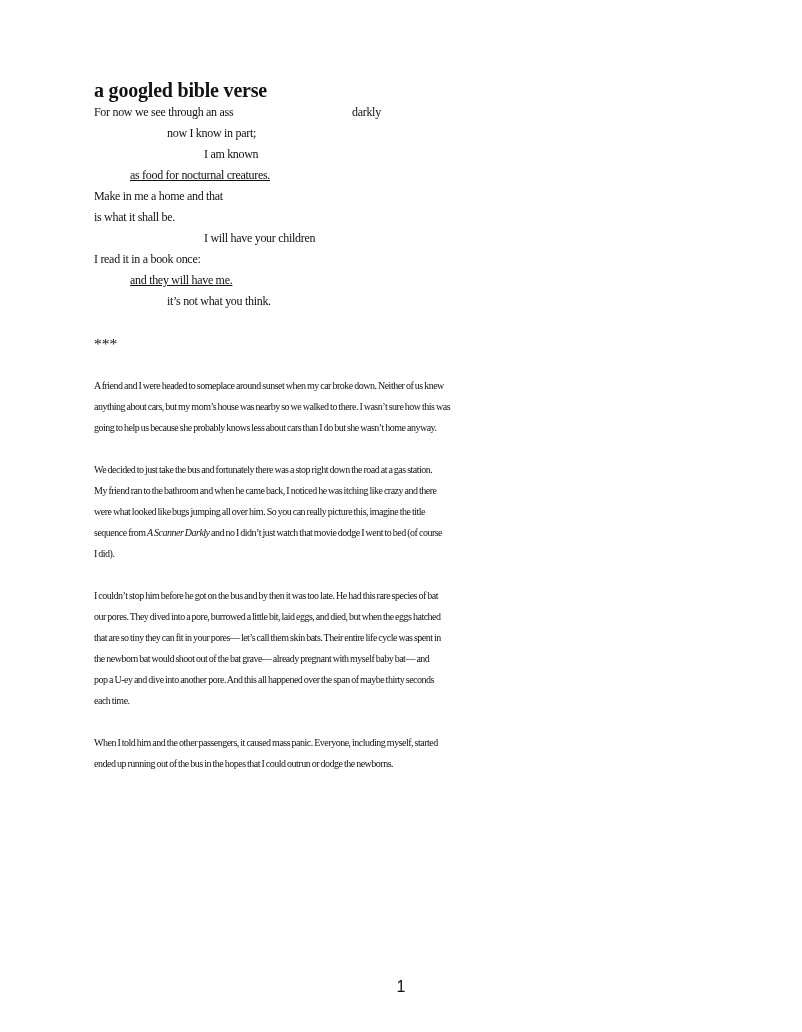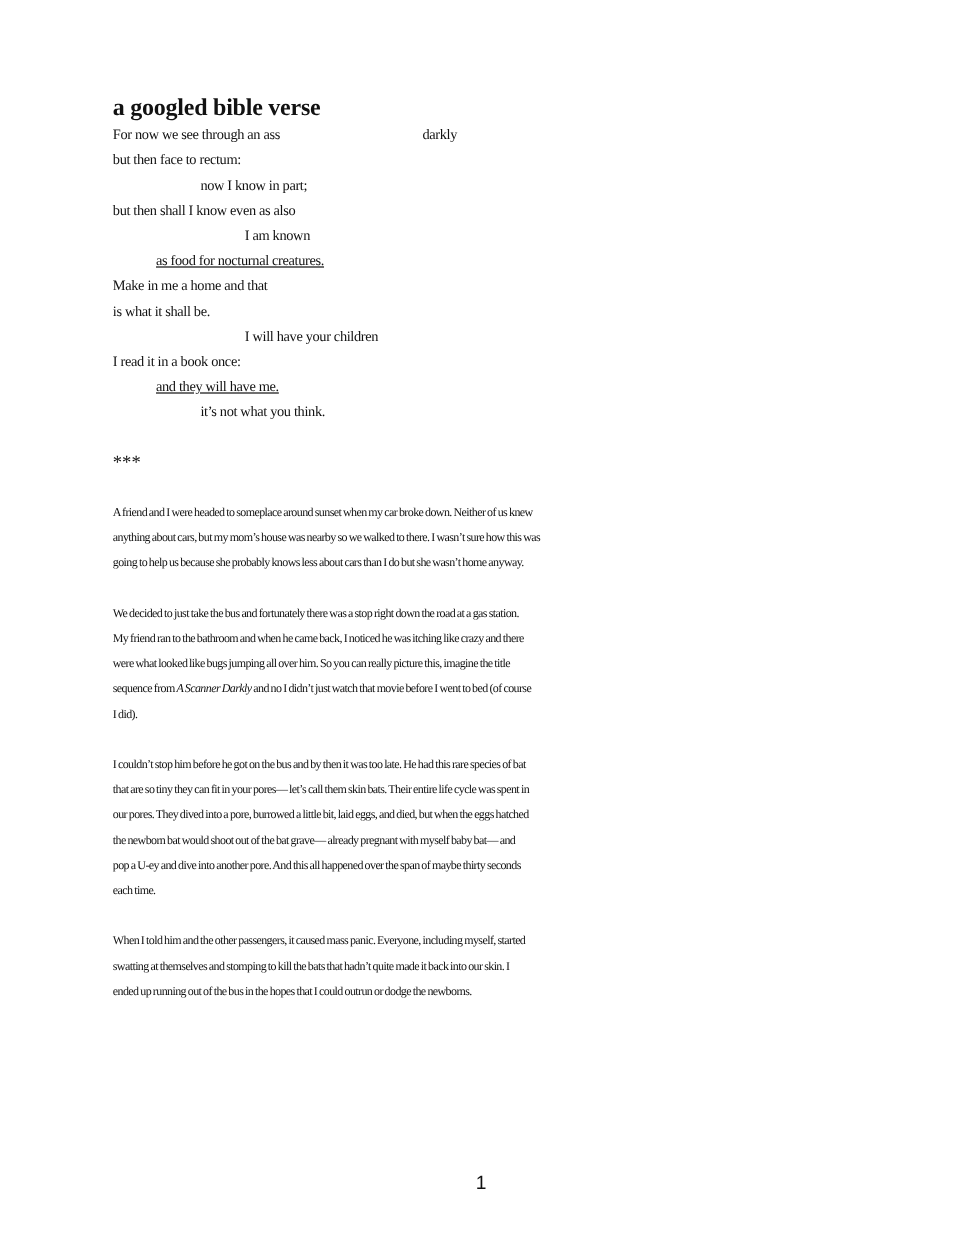--- a/index.html
+++ b/index.html
@@ -73,23 +73,21 @@
 <div class="page">
   <div class="content">
 
     <h1 class="title">a googled bible verse</h1>
 
     <div class="poem">
       <div class="poem-line">
         <span>For now we see through an ass</span>
         <span class="floating-word">darkly</span>
       </div>
-      <div class="poem-line">but then face to rectum:</div>
       <div class="poem-line ind2">now I know in part;</div>
-      <div class="poem-line">but then shall I know even as also</div>
       <div class="poem-line ind3">I am known</div>
       <div class="poem-line ind1">as food for nocturnal creatures.</div>
       <div class="poem-line">Make in me a home and that</div>
       <div class="poem-line">is what it shall be.</div>
       <div class="poem-line ind3">I will have your children</div>
       <div class="poem-line">I read it in a book once:</div>
       <div class="poem-line ind1">and they will have me.</div>
       <div class="poem-line ind2">it’s not what you think.</div>
     </div>
 
@@ -99,36 +97,35 @@
       <div class="pline">A friend and I were headed to someplace around sunset when my car broke down. Neither of us knew</div>
       <div class="pline">anything about cars, but my mom’s house was nearby so we walked to there. I wasn’t sure how this was</div>
       <div class="pline">going to help us because she probably knows less about cars than I do but she wasn’t home anyway.</div>
     </div>
 
     <div class="para">
       <div class="pline">We decided to just take the bus and fortunately there was a stop right down the road at a gas station.</div>
       <div class="pline">My friend ran to the bathroom and when he came back, I noticed he was itching like crazy and there</div>
       <div class="pline">were what looked like bugs jumping all over him. So you can really picture this, imagine the title</div>
       <div class="pline">
-        <span>sequence from </span><span class="italic">A Scanner Darkly</span><span> and no I didn’t just watch that movie before I went to bed (of course</span>
+        <span>sequence from </span><span class="italic">A Scanner Darkly</span><span> and no I didn’t just watch that movie dodge I went to bed (of course</span>
       </div>
       <div class="pline">I did).</div>
     </div>
 
     <div class="para">
       <div class="pline">I couldn’t stop him before he got on the bus and by then it was too late. He had this rare species of bat</div>
+      <div class="pline">our pores. They dived into a pore, burrowed a little bit, laid eggs, and died, but when the eggs hatched</div>
       <div class="pline">that are so tiny they can fit in your pores— let’s call them skin bats. Their entire life cycle was spent in</div>
-      <div class="pline">our pores. They dived into a pore, burrowed a little bit, laid eggs, and died, but when the eggs hatched</div>
       <div class="pline">the newborn bat would shoot out of the bat grave— already pregnant with myself baby bat— and</div>
       <div class="pline">pop a U-ey and dive into another pore. And this all happened over the span of maybe thirty seconds</div>
       <div class="pline">each time.</div>
     </div>
 
     <div class="para">
       <div class="pline">When I told him and the other passengers, it caused mass panic. Everyone, including myself, started</div>
-      <div class="pline">swatting at themselves and stomping to kill the bats that hadn’t quite made it back into our skin. I</div>
       <div class="pline">ended up running out of the bus in the hopes that I could outrun or dodge the newborns.</div>
     </div>
 
   </div>
 
   <div class="footer">1</div>
 </div>
 
 </body></html>

